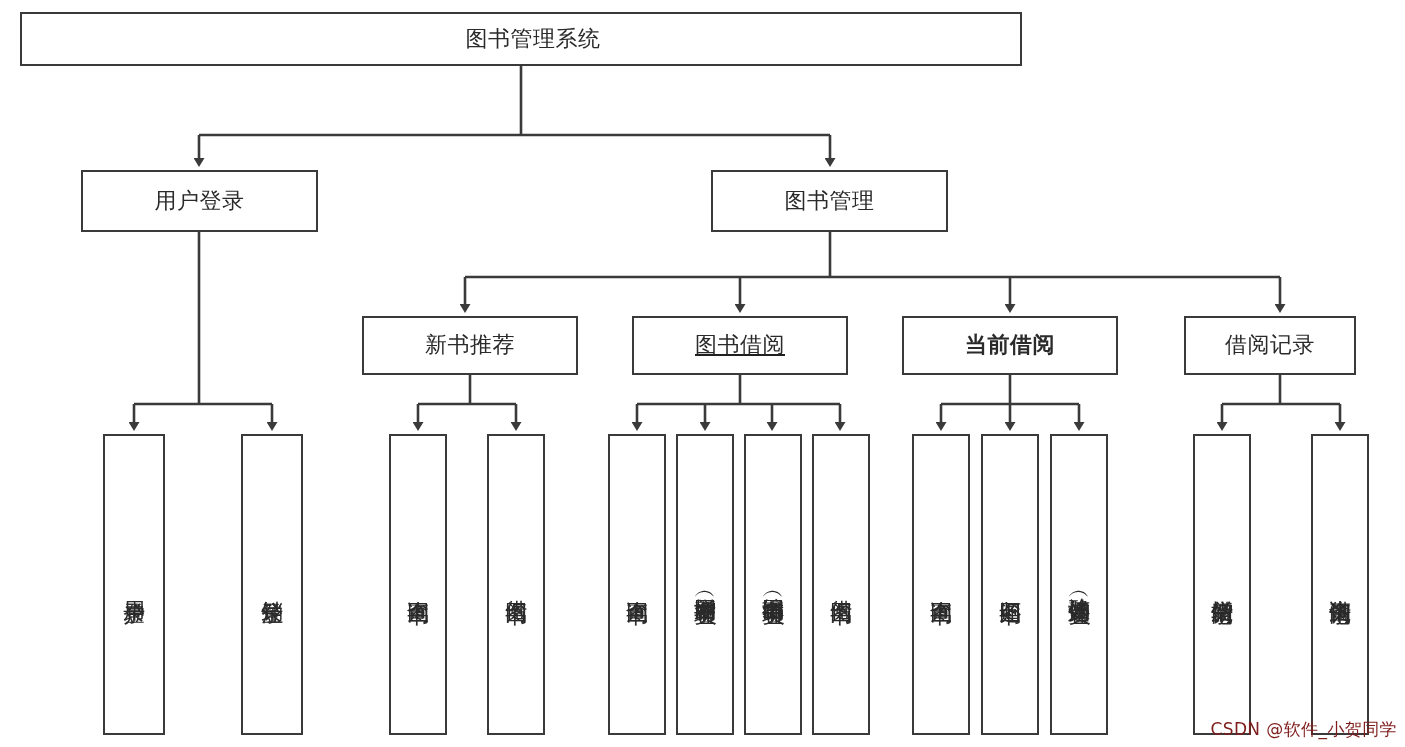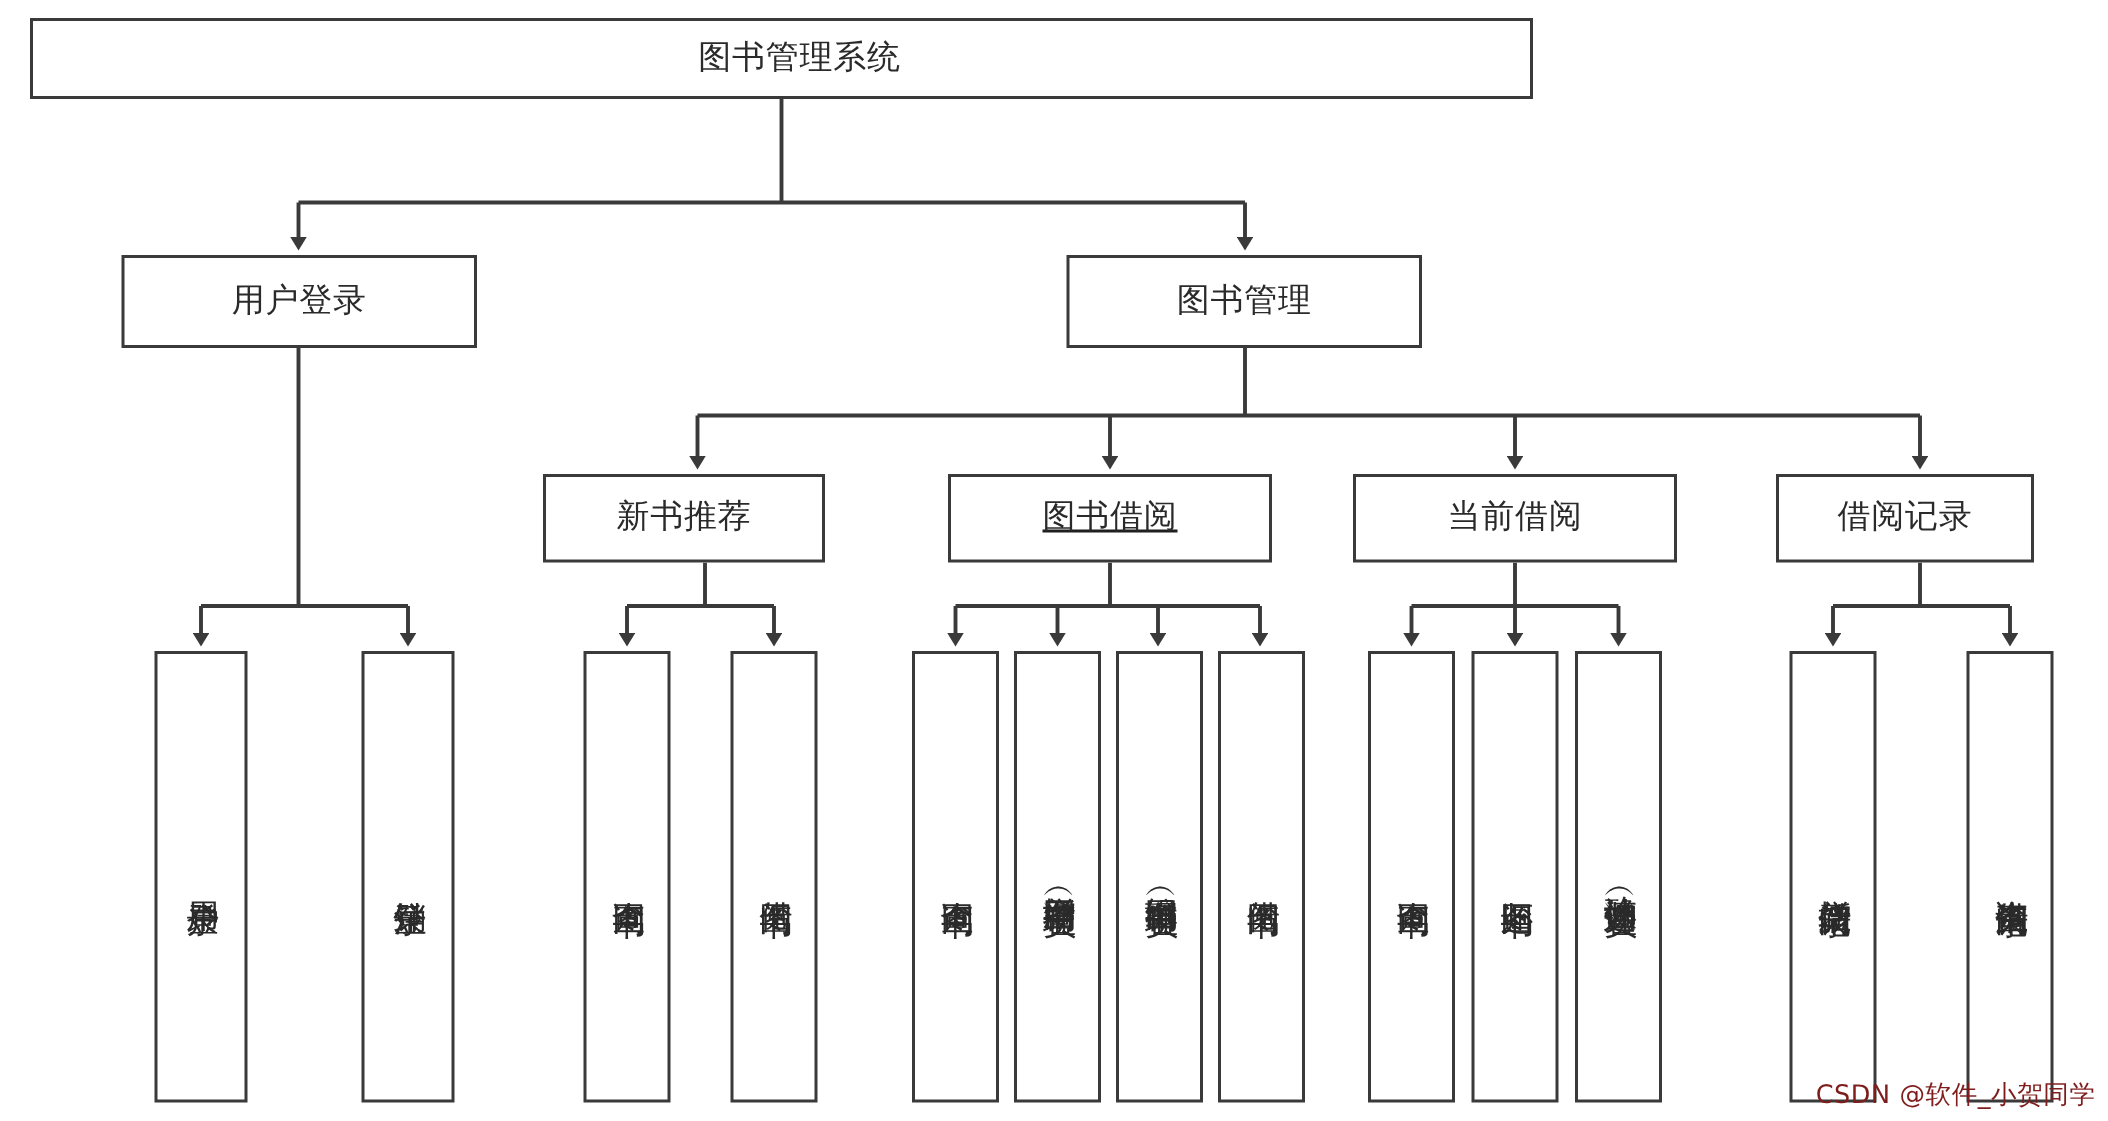--- a/index.html
+++ b/index.html
@@ -126,27 +126,27 @@
     <span class="node-label">图书管理系统</span>
   </div>
 
   <div class="node" style="left:81px; top:170px; width:237px; height:62px;">
     <span class="node-label">用户登录</span>
   </div>
   <div class="node" style="left:711px; top:170px; width:237px; height:62px;text-align:center;">
     <span class="node-label">图书管理</span>
   </div>
 
-  <div class="node" style="left:362px; top:316px; width:188px; height:59px;">
+  <div class="node" style="left:362px; top:316px; width:216px; height:59px;">
     <span class="node-label">新书推荐</span>
   </div>
   <div class="node" style="left:632px; top:316px; width:216px; height:59px;text-decoration:underline;">
     <span class="node-label">图书借阅</span>
   </div>
-  <div class="node" style="left:902px; top:316px; width:216px; height:59px;">
+  <div class="node" style="left:902px; top:316px; width:216px; height:59px;font-weight:bold;">
     <span class="node-label">当前借阅</span>
   </div>
   <div class="node" style="left:1184px; top:316px; width:172px; height:59px;">
     <span class="node-label">借阅记录</span>
   </div>
 
   <div class="node leaf" style="left:103px; top:434px; width:62px; height:301px;">
     <span class="node-label">用户登录</span>
   </div>
   <div class="node leaf" style="left:241px; top:434px; width:62px; height:301px;">

